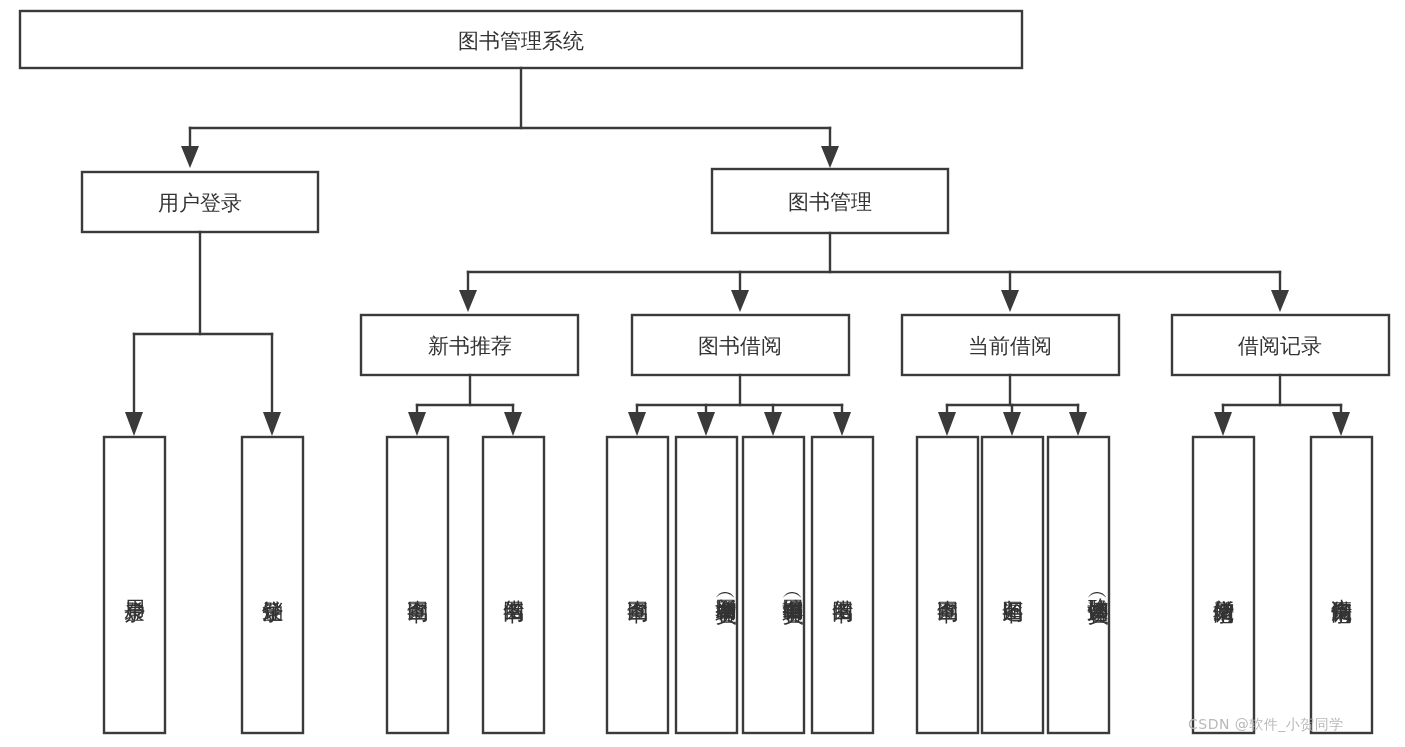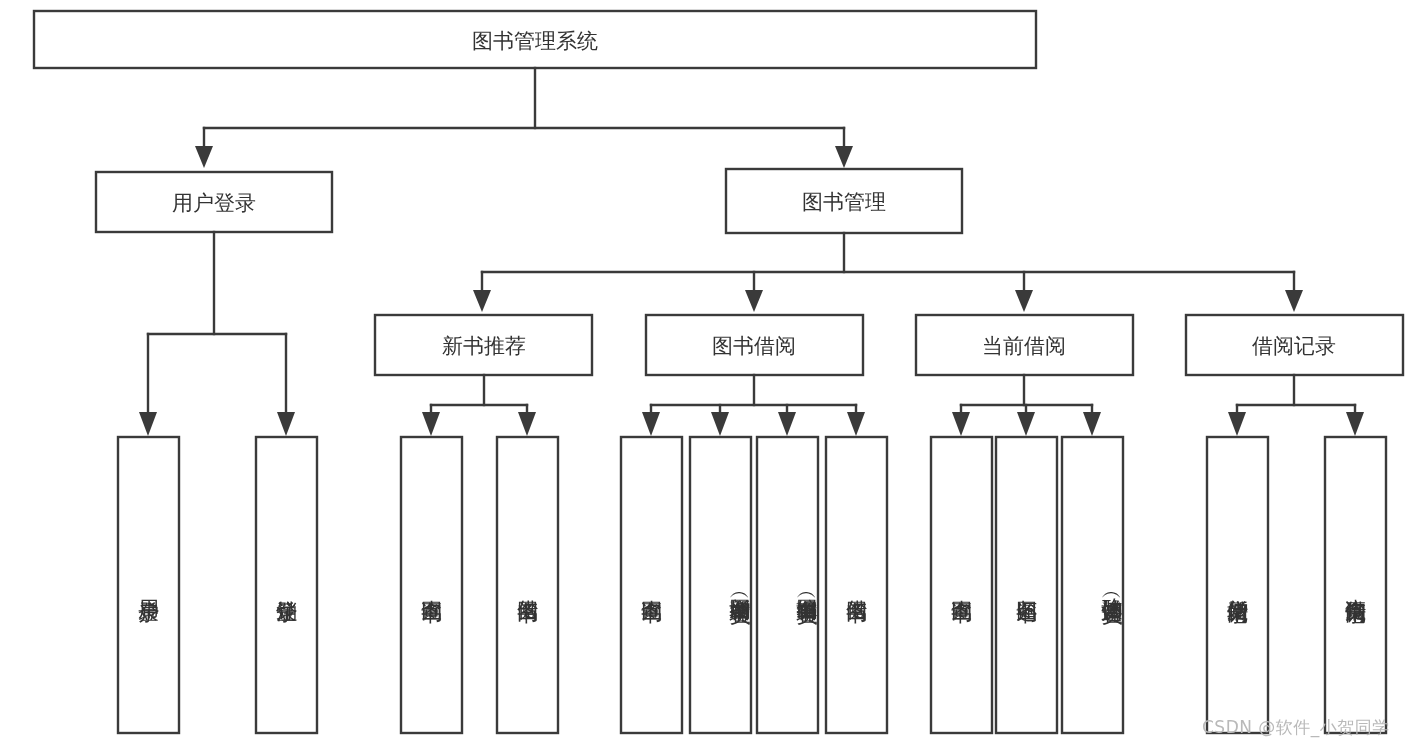--- a/index.html
+++ b/index.html
@@ -11,21 +11,20 @@
     width: 1405px;
     height: 747px;
     font-family: "DejaVu Sans", "Liberation Sans", sans-serif;
     overflow: hidden;
   }
   #diagram-root {
     position: relative;
     width: 1197px;
     height: 747px;
     background: #ffffff;
-    margin-left: 14px;
   }
   svg.diagram-canvas {
     position: absolute;
     left: 0;
     top: 0;
     width: 1405px;
     height: 747px;
   }
   .node-box {
     fill: #ffffff;
@@ -62,21 +61,21 @@
     color: #333333;
     letter-spacing: 1px;
     white-space: nowrap;
     pointer-events: none;
   }
   .watermark {
     position: absolute;
     left: 1188px;
     top: 716px;
     font-family: "DejaVu Sans", "Liberation Sans", sans-serif;
-    font-size: 17px;
+    font-size: 14px;
     color: #b9b9b9;
     letter-spacing: 0.5px;
     white-space: nowrap;
   }
 </style>
 </head>
 <body>
 
 <div id="diagram-root">
 

